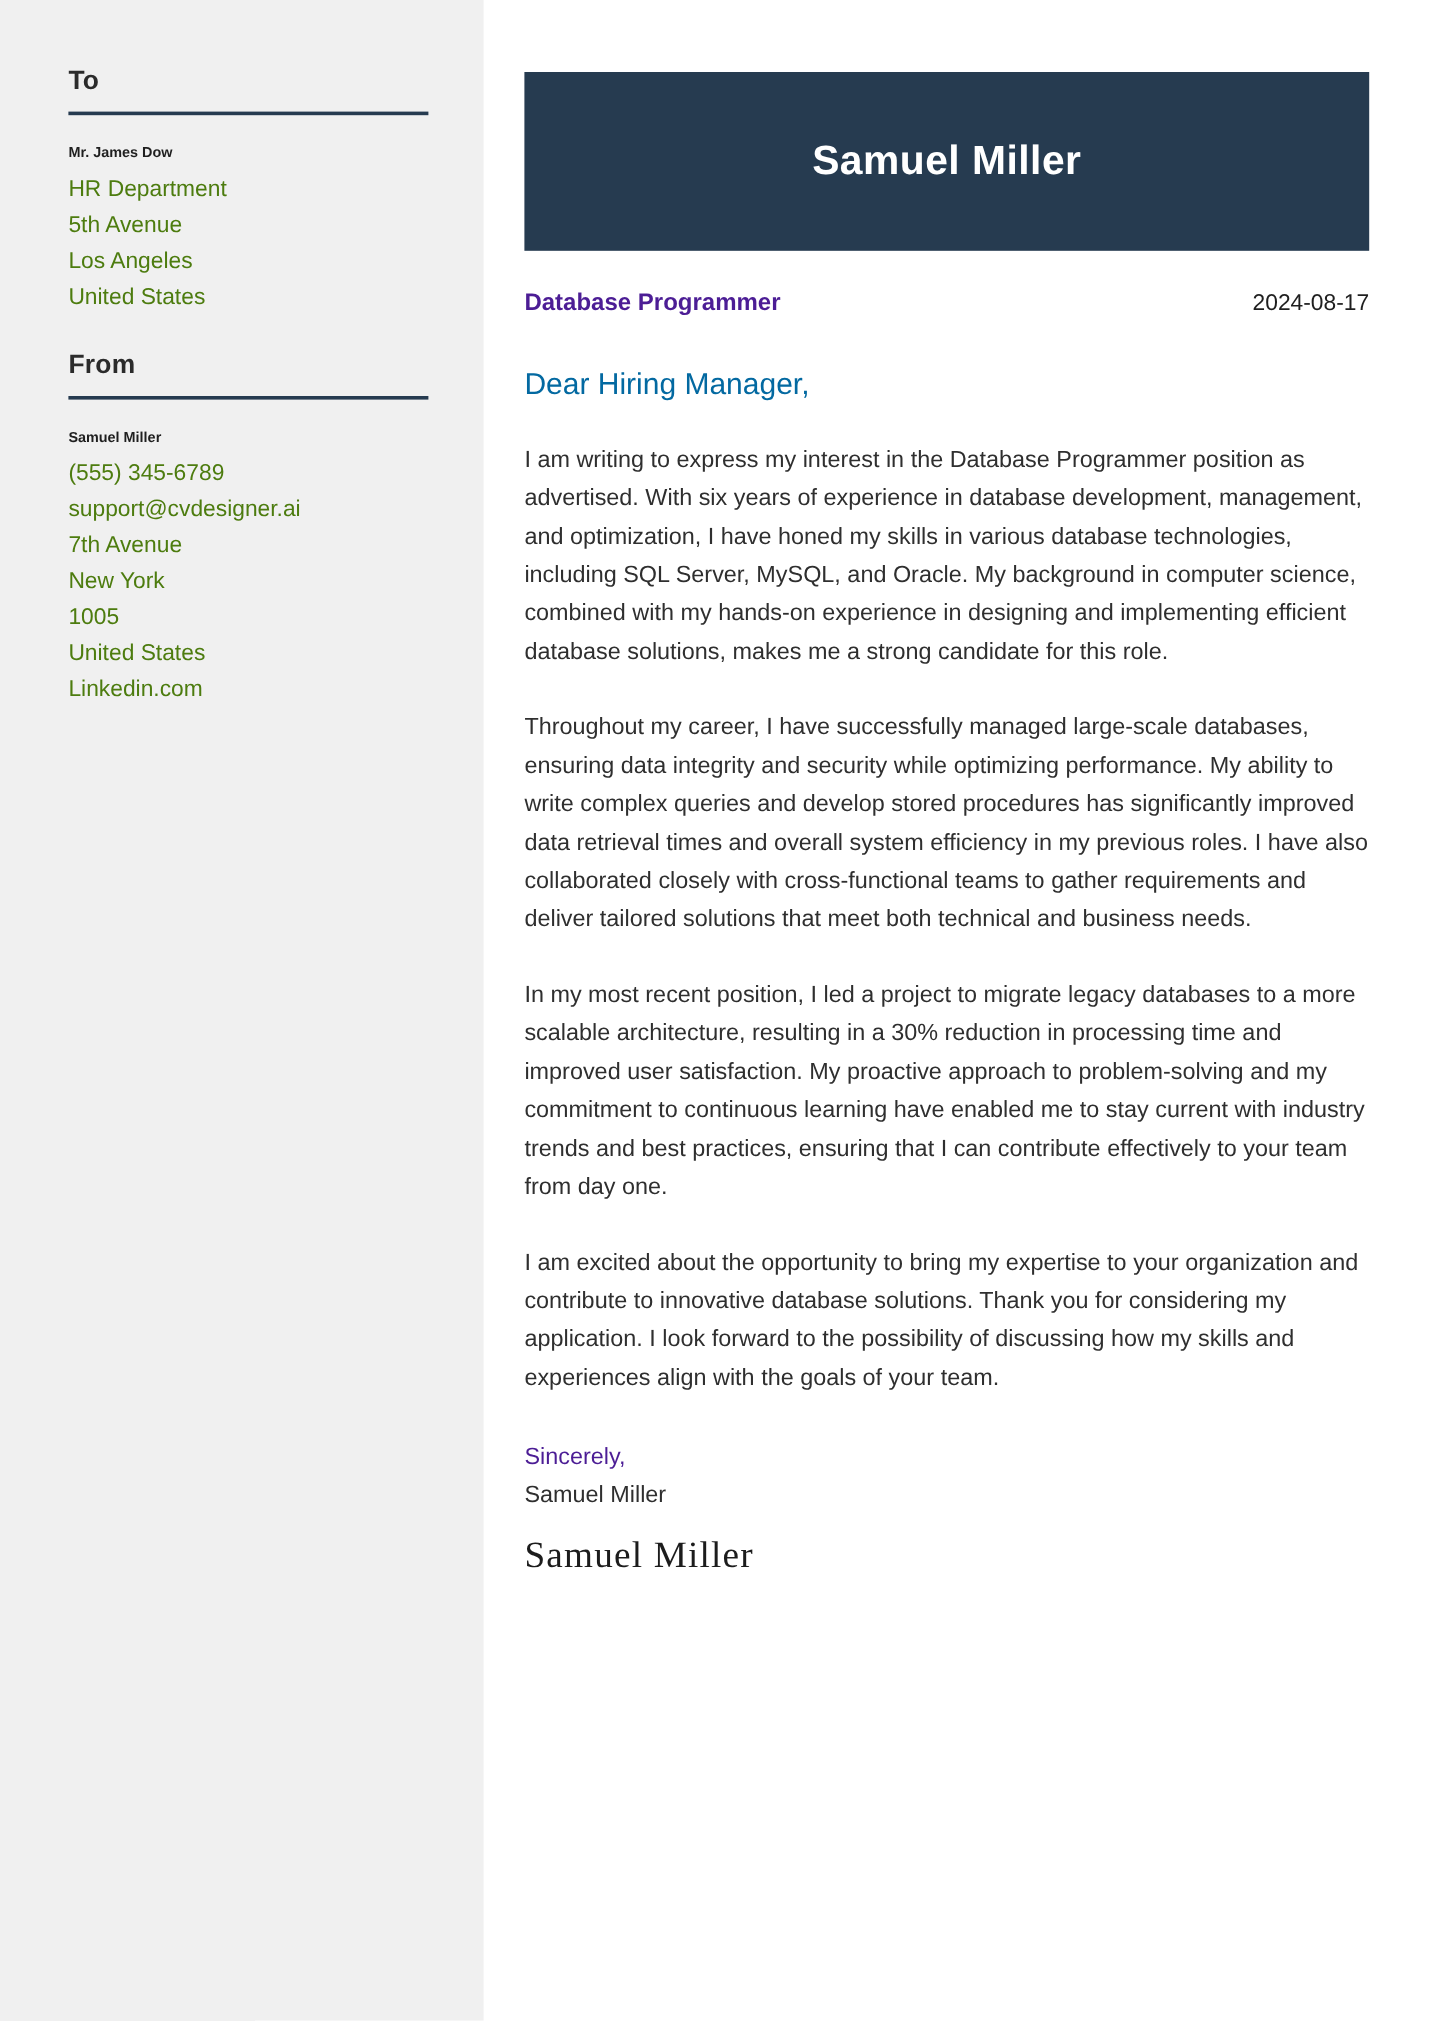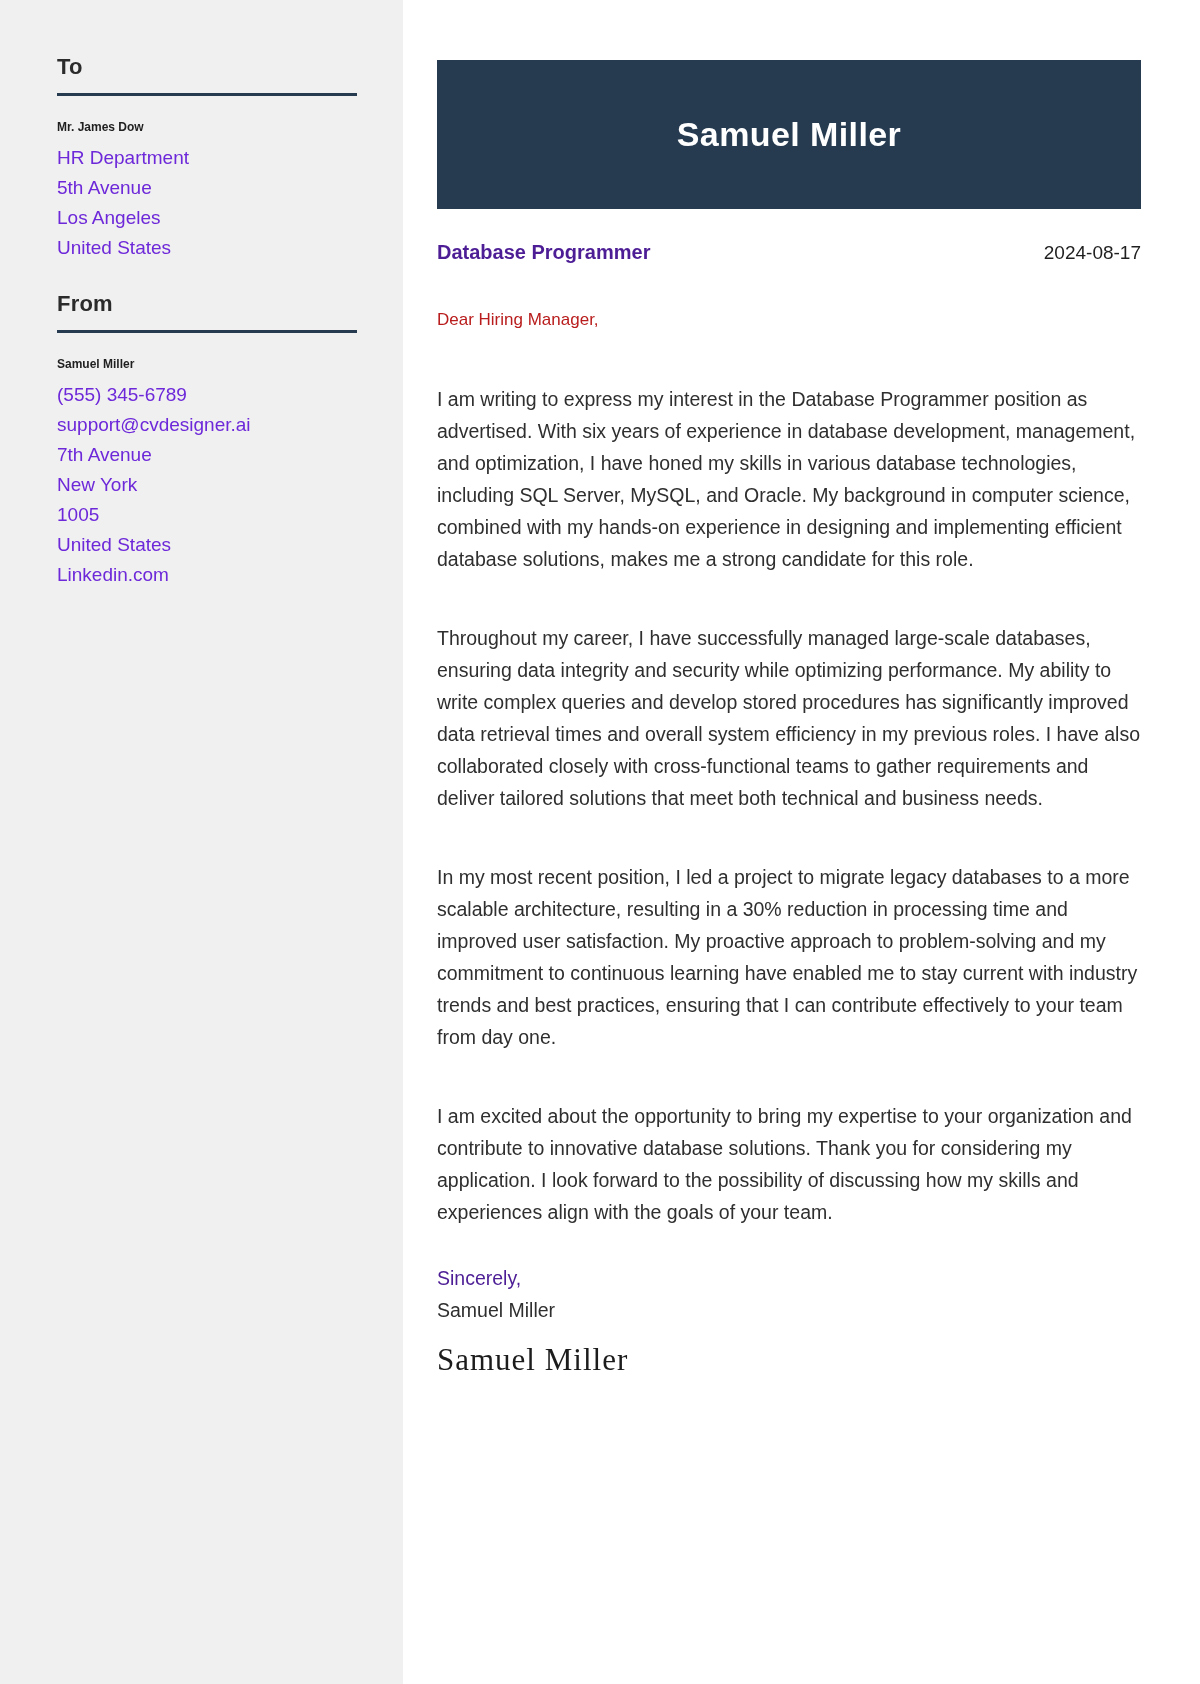--- a/index.html
+++ b/index.html
@@ -35,21 +35,21 @@
   .contact-name {
     font-size: 12px;
     font-weight: 700;
     color: #1f1f1f;
     line-height: 30px;
     margin-bottom: 1px;
   }
   .address-list p {
     font-size: 19px;
     font-weight: 400;
-    color: #6d28d9;
+    color: #4d7c0f;
     line-height: 30px;
   }
   .from-section { margin-top: 28px; }
 
   
   .content {
     position: absolute;
     left: 437px; top: 0;
     width: 704px;
   }
@@ -78,26 +78,26 @@
     font-weight: 700;
     color: #4c1d95;
   }
   .letter-date {
     font-size: 19px;
     font-weight: 400;
     color: #1f1f1f;
   }
   .salutation {
     margin-top: 40px;
-    font-size: 17px;
+    font-size: 25px;
     line-height: 32px;
-    color: #b91c1c;
+    color: #0369a1;
   }
   .paragraphs p {
-    margin-top: 47px;
+    margin-top: 31px;
     font-size: 19.5px;
     line-height: 32px;
     color: #2f2f2f;
   }
   .closing {
     margin-top: 34px;
     font-size: 19.5px;
     line-height: 32px;
     color: #4c1d95;
   }

